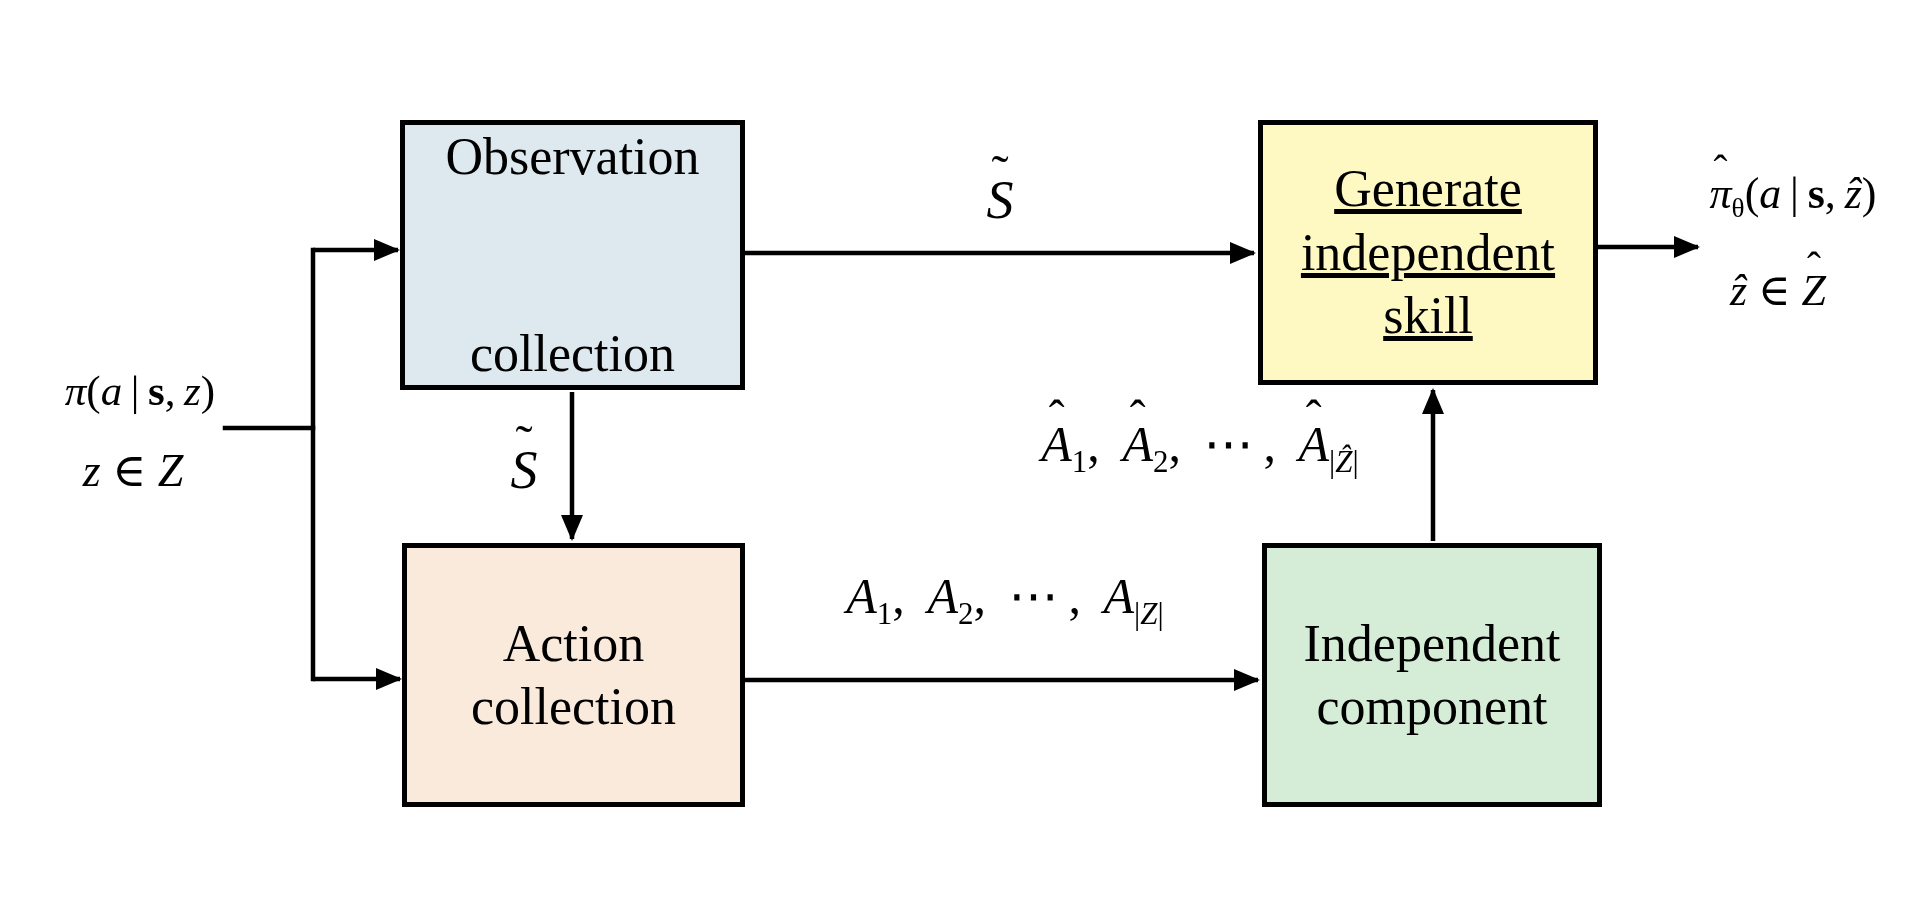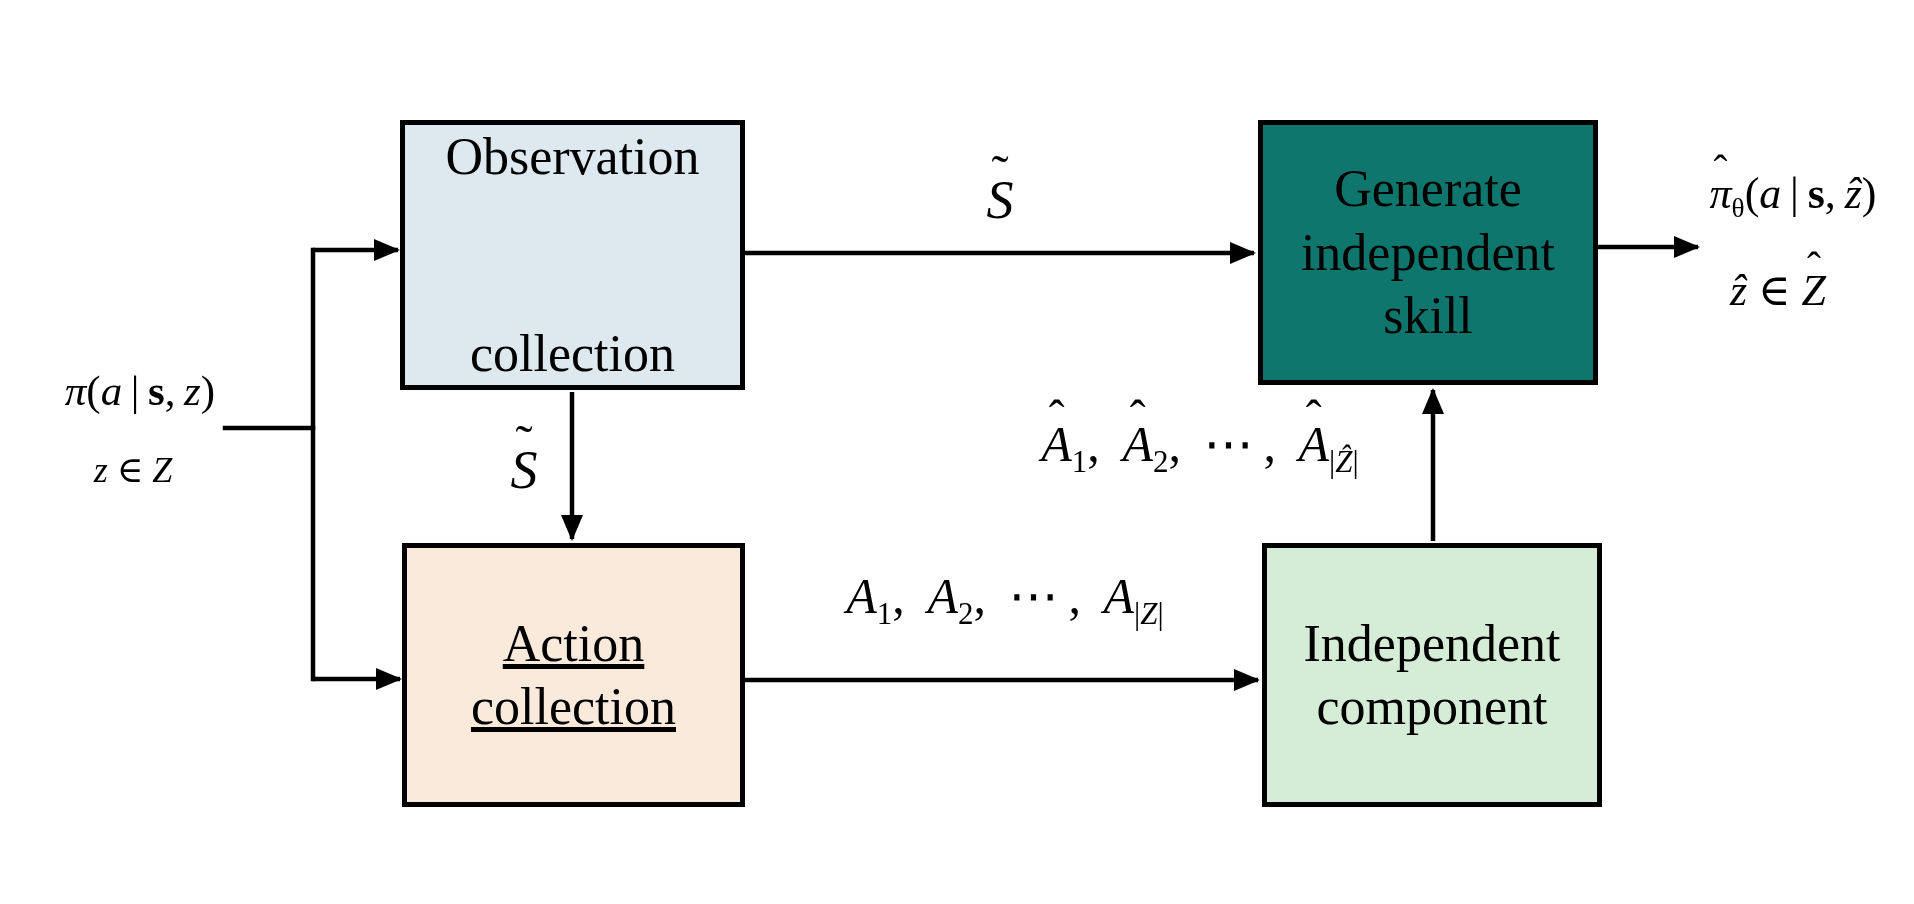--- a/index.html
+++ b/index.html
@@ -44,21 +44,21 @@
   .acc { position: relative; display: inline-block; }
   .acc .mark {
     position: absolute;
     left: 50%; top: -0.42em;
     transform: translateX(-50%);
     font-size: 0.95em; line-height: 1;
     font-style: normal;
   }
 
   .lab-policy-input  { left: 140px;  top: 390px; font-size: 43px; }
-  .lab-skill-input   { left: 133px;  top: 470px; font-size: 36px; }
+  .lab-skill-input   { left: 133px;  top: 470px; font-size: 46px; }
   .lab-s-top         { left: 1000px; top: 200px; font-size: 54px; }
   .lab-s-mid         { left: 524px;  top: 470px; font-size: 54px; }
   .lab-a-list        { left: 1005px; top: 599px; font-size: 50px; }
   .lab-ahat-list     { left: 1200px; top: 447px; font-size: 50px; }
   .lab-policy-output { left: 1793px; top: 196px; font-size: 44px; }
   .lab-skill-output  { left: 1778px; top: 290px; font-size: 44px; }
 </style>
 </head>
 <body>
 
@@ -81,26 +81,26 @@
       <path d="M1433,541 V390" marker-end="url(#arw)"></path>
       <path d="M1598,247 H1698" marker-end="url(#arw)"></path>
     </g>
   </svg>
 
   <div class="box box-observation" style="background-color: rgb(221, 233, 239);">
     <span>Observation</span>
     <span>collection</span>
   </div>
 
-  <div class="box box-action" style="background-color: rgb(250, 234, 220); text-decoration: underline;">
+  <div class="box box-action" style="background-color: rgb(250, 234, 220);">
     <span>Action</span>
     <span>collection</span>
   </div>
 
-  <div class="box box-generate" style="background-color: #0f766e;">
+  <div class="box box-generate" style="background-color: #fef9c3; text-decoration: underline;">
     <span>Generate</span>
     <span>independent</span>
     <span>skill</span>
   </div>
 
   <div class="box box-ica" style="background-color: rgb(213, 236, 214);">
     <span>Independent</span>
     <span>component</span>
   </div>
 

